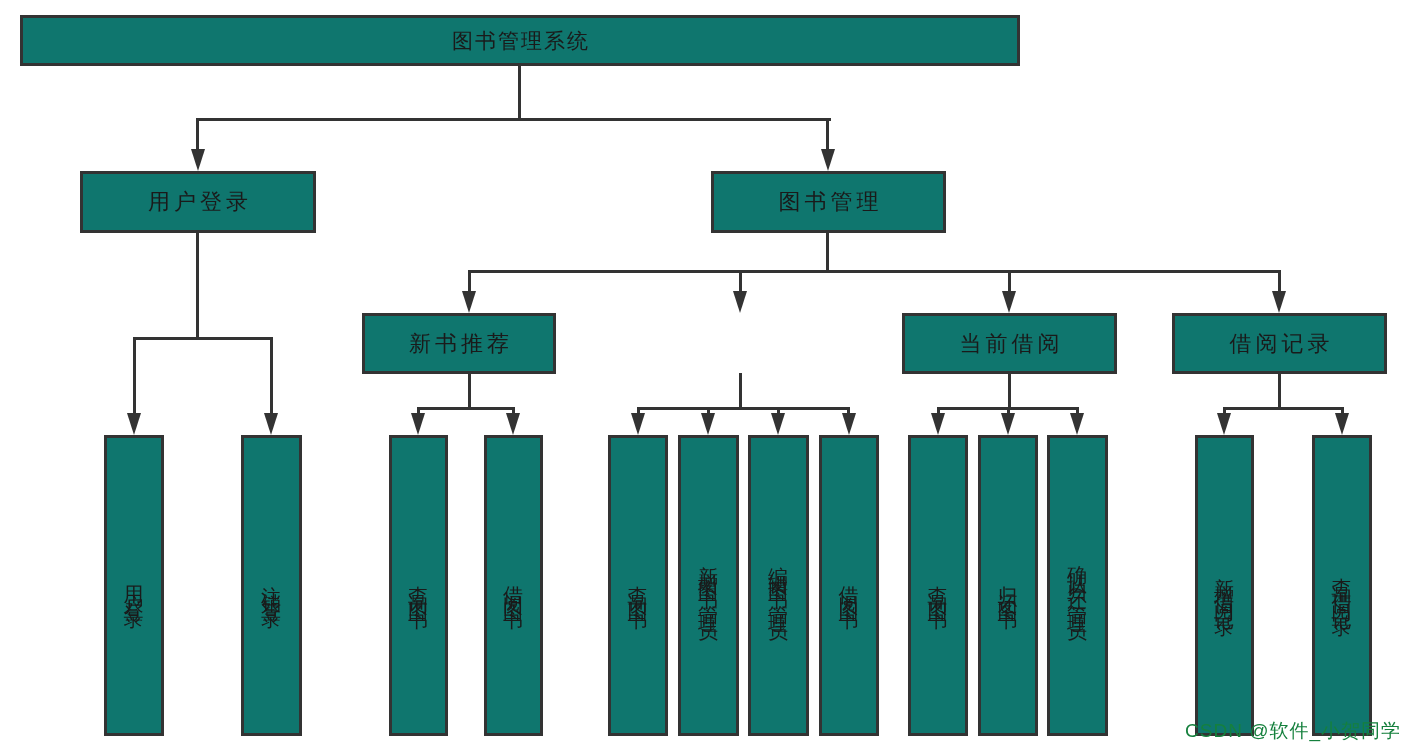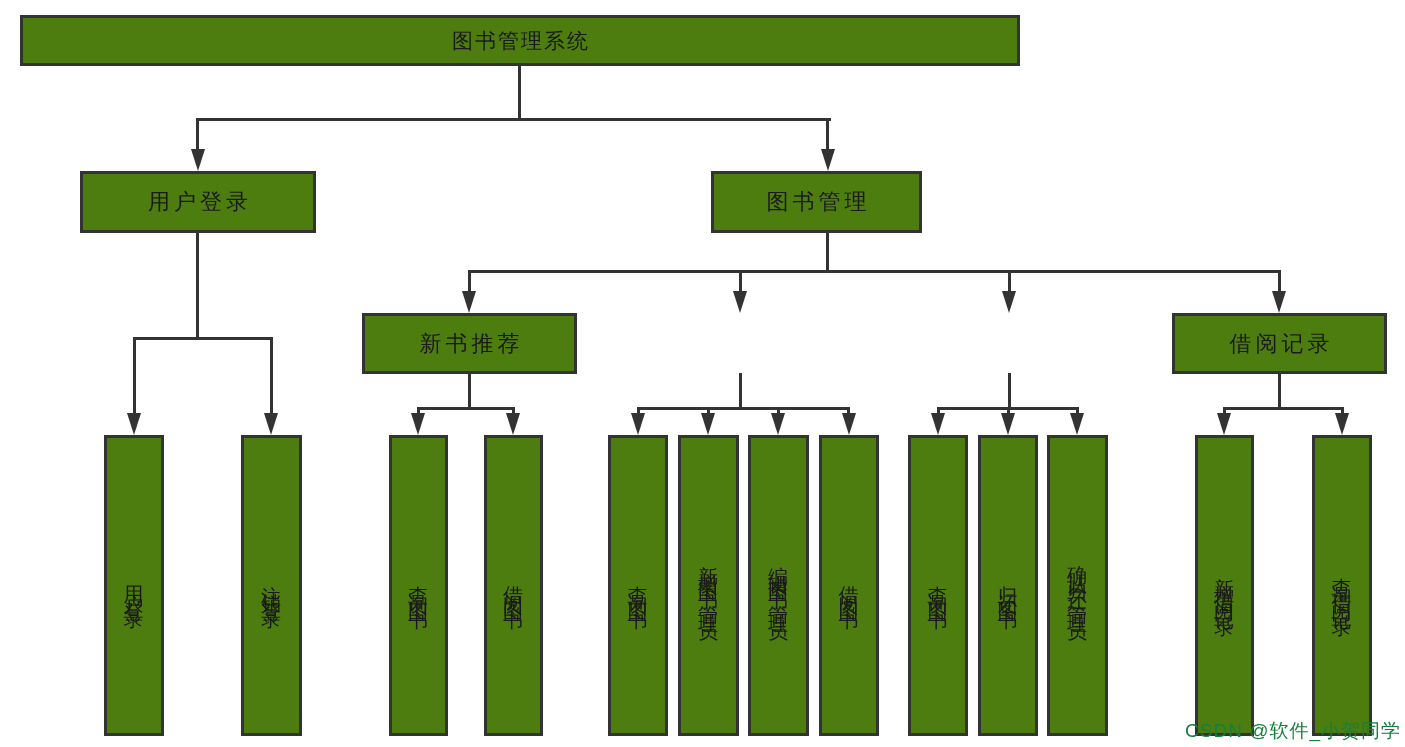--- a/index.html
+++ b/index.html
@@ -10,21 +10,21 @@
     height: 747px;
     background: #ffffff;
     font-family: "Liberation Sans", "DejaVu Sans", sans-serif;
     color: #1a1a1a;
     overflow: hidden;
   }
   .node {
     position: absolute;
     box-sizing: border-box;
     border: 3px solid #333333;
-    background: #4d7c0f;
+    background: #0f766e;
     display: flex;
     align-items: center;
     justify-content: center;
     text-align: center;
     color: #1a1a1a;
   }
   .h-label { font-size: 22px; letter-spacing: 4px; text-indent: 4px; white-space: nowrap; }
   .root-label { font-size: 21px; letter-spacing: 2px; text-indent: 2px; }
   .leaf .v-label {
     writing-mode: vertical-rl;
@@ -64,21 +64,21 @@
   <div class="vl" style="left:518px; top:64px; height:54px;"></div>
   <div class="hl" style="left:196px; top:118px; width:635px;"></div>
   <div class="vl" style="left:196px; top:118px; height:33px;"></div>
   <div class="ah" style="left:191px; top:149px;"></div>
   <div class="vl" style="left:826px; top:118px; height:33px;"></div>
   <div class="ah" style="left:821px; top:149px;"></div>
 
   <div class="node" style="left:80px; top:171px; width:236px; height:62px;">
     <span class="h-label">用户登录</span>
   </div>
-  <div class="node" style="left:711px; top:171px; width:211px; height:62px;justify-content:center;">
+  <div class="node" style="left:711px; top:171px; width:235px; height:62px;justify-content:center;">
     <span class="h-label">图书管理</span>
   </div>
 
   <div class="vl" style="left:196px; top:233px; height:104px;"></div>
   <div class="hl" style="left:133px; top:337px; width:140px;"></div>
   <div class="vl" style="left:133px; top:337px; height:76px;"></div>
   <div class="ah" style="left:127px; top:413px;"></div>
   <div class="vl" style="left:270px; top:337px; height:76px;"></div>
   <div class="ah" style="left:264px; top:413px;"></div>
 
@@ -86,22 +86,25 @@
   <div class="hl" style="left:468px; top:270px; width:813px;"></div>
   <div class="vl" style="left:468px; top:270px; height:21px;"></div>
   <div class="ah" style="left:462px; top:291px;"></div>
   <div class="vl" style="left:739px; top:270px; height:21px;"></div>
   <div class="ah" style="left:733px; top:291px;"></div>
   <div class="vl" style="left:1008px; top:270px; height:21px;"></div>
   <div class="ah" style="left:1002px; top:291px;"></div>
   <div class="vl" style="left:1278px; top:270px; height:21px;"></div>
   <div class="ah" style="left:1272px; top:291px;"></div>
 
-  <div class="node" style="left:362px; top:313px; width:215px; height:61px;">
+  <div class="node" style="left:362px; top:313px; width:194px; height:61px;">
     <span class="h-label">新书推荐</span>
+  </div>
+  <div class="node" style="left:902px; top:313px; width:215px; height:61px;">
+    <span class="h-label">当前借阅</span>
   </div>
   <div class="node" style="left:1172px; top:313px; width:215px; height:61px;">
     <span class="h-label">借阅记录</span>
   </div>
 
   <div class="vl" style="left:468px; top:373px; height:34px;"></div>
   <div class="hl" style="left:417px; top:407px; width:98px;"></div>
   <div class="vl" style="left:417px; top:407px; height:6px;"></div>
   <div class="ah" style="left:411px; top:413px;"></div>
   <div class="vl" style="left:512px; top:407px; height:6px;"></div>

